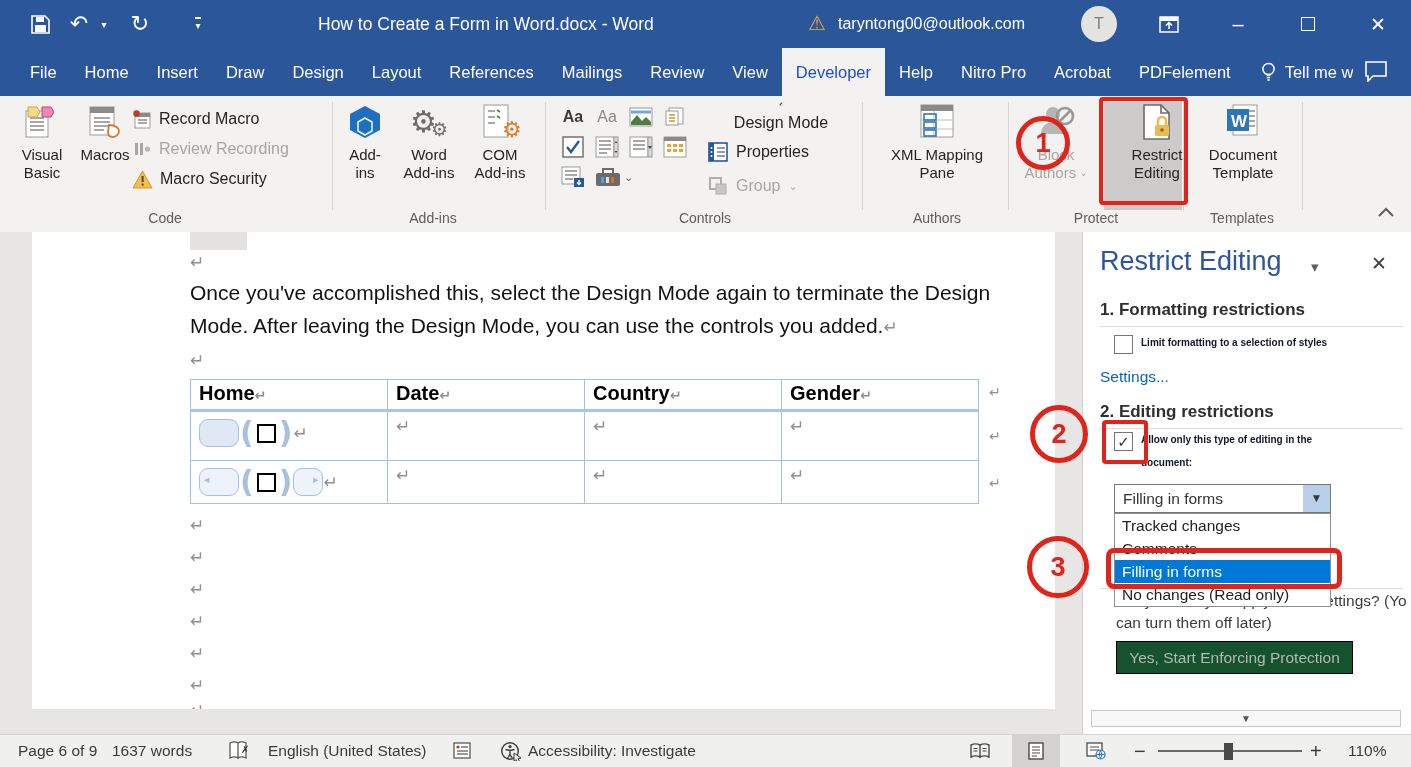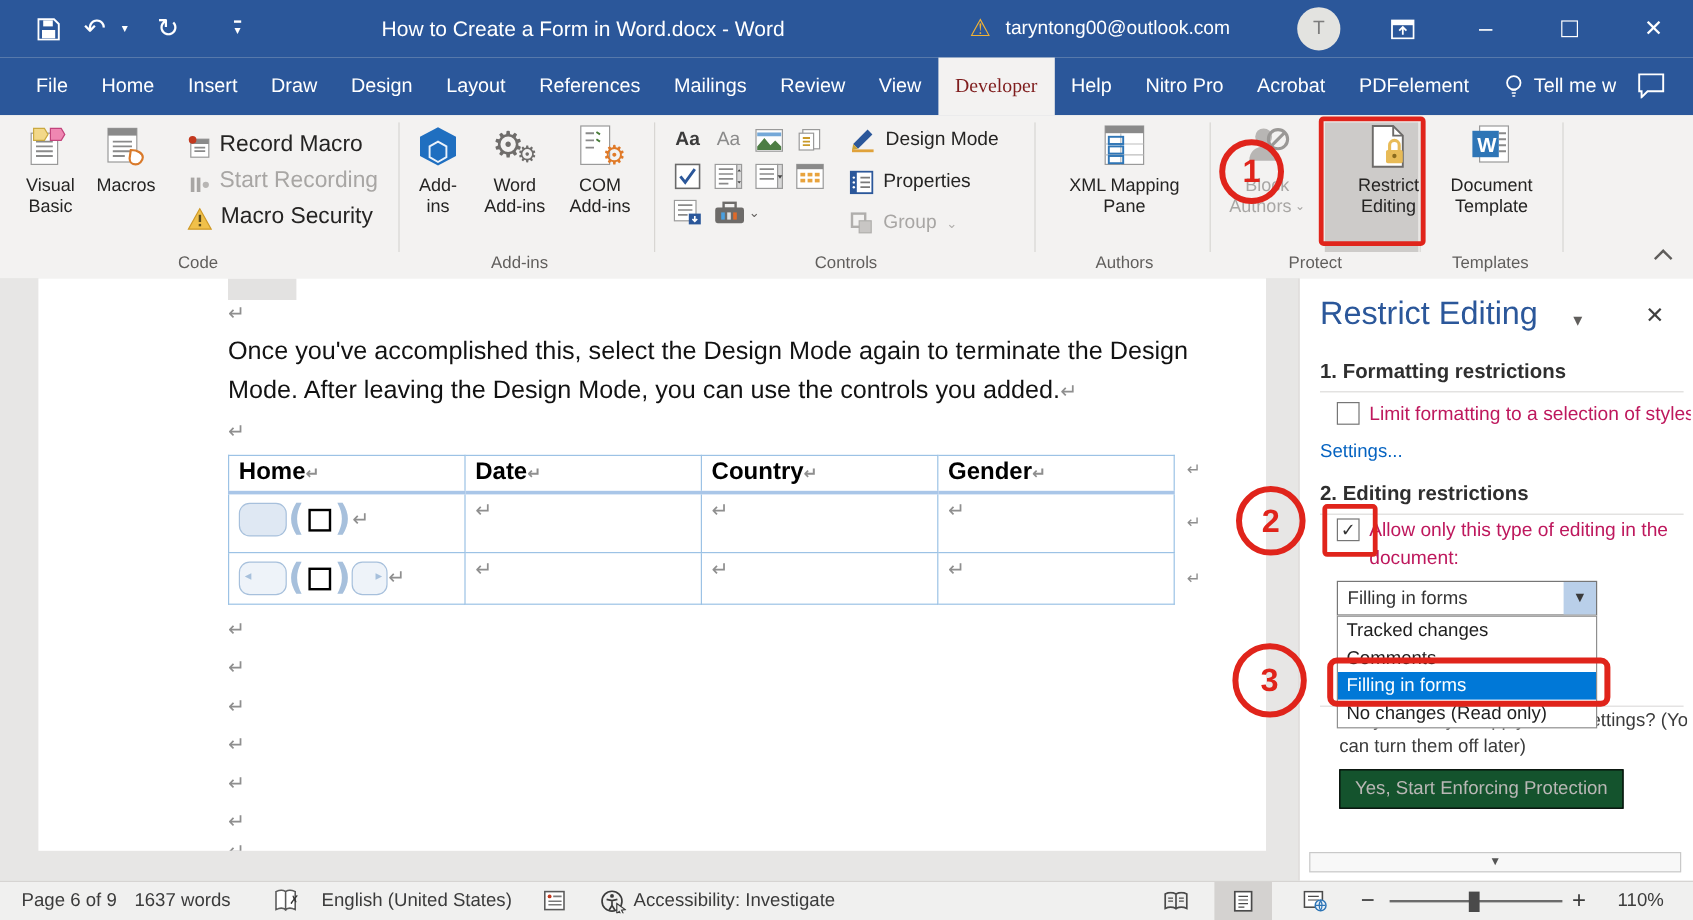--- a/index.html
+++ b/index.html
@@ -13,33 +13,33 @@
   .qat { position:absolute; top:0; height:48px; display:flex; align-items:center; justify-content:center; color:#fff; }
   #title-text { position:absolute; left:318px; top:0; height:48px; line-height:48px; font-size:17.5px; color:#fff; }
   #acct-warning { position:absolute; left:808px; top:11px; font-size:20px; color:#f2b234; }
   #acct-email { position:absolute; left:838px; top:0; height:48px; line-height:48px; font-size:16px; color:#fff; }
   #avatar { position:absolute; left:1081px; top:6px; width:36px; height:36px; border-radius:50%; background:#e3e3e0; color:#7d7d7d; font-size:16px; display:flex; align-items:center; justify-content:center; }
   .winbtn { position:absolute; top:0; width:46px; height:48px; display:flex; align-items:center; justify-content:center; color:#fff; }
 
   
   #tabrow { position:absolute; left:0; top:48px; width:1411px; height:48px; background:#2b579a; display:flex; align-items:stretch; padding-left:16px; }
   .tab { color:#fff; font-size:16.5px; line-height:48px; padding:0 14px; white-space:nowrap; }
-  .tab.active { background:#f3f2f1; color:#7f1d1d;font-family:Liberation Serif, serif; }
+  .tab.active { background:#f3f2f1; color:#1d4ed8; }
   #tellme { display:flex; align-items:center; color:#fff; font-size:16.5px; gap:9px; padding-left:16px; white-space:nowrap; overflow:hidden; max-width:140px; }
   #comment-icon { position:absolute; left:1364px; top:12px; }
 
   
   #ribbon { position:absolute; left:0; top:96px; width:1411px; height:136px; background:#f3f2f1; }
   .gsep { position:absolute; top:6px; height:108px; width:1px; background:#d8d6d3; }
   .glabel { position:absolute; top:114px; font-size:14px; color:#605e5c; text-align:center; }
   .bigbtn { position:absolute; top:6px; display:flex; flex-direction:column; align-items:center; text-align:center; font-size:15px; color:#252423; line-height:18px; }
   .bigbtn .bicon { height:40px; display:flex; align-items:center; justify-content:center; margin-bottom:4px; }
   .bigbtn.disabled { color:#a8a6a4; }
   .bigbtn.hl { background:#cdcbc9; }
-  .smallbtn { position:absolute; left:156px; height:26px; display:flex; align-items:flex-end; gap:7px; font-size:19px; color:#252423; }
+  .smallbtn { position:absolute; left:132px; height:26px; display:flex; align-items:center; gap:7px; font-size:16px; color:#252423; }
   .smallbtn.disabled { color:#a8a6a4; }
   .cicon { position:absolute; width:30px; height:26px; display:flex; align-items:center; justify-content:center; font-size:16px; }
   .ctrlbtn { position:absolute; left:700px; display:flex; align-items:center; gap:8px; font-size:16px; color:#252423; padding:0 8px; }
   #collapse-ribbon { position:absolute; left:1376px; top:110px; }
 
   
   #docarea { position:absolute; left:0; top:232px; width:1411px; height:502px; background:#e7e6e5; }
   #page { position:absolute; left:32px; top:0; width:1023px; height:477px; background:#fff; overflow:hidden; }
   .pcr { font-family:"DejaVu Sans",sans-serif; color:#8f8f8f; font-size:17px; }
   .pcr.sm { font-size:14px; }
@@ -57,21 +57,21 @@
   .cc-pill.arrow.rt::after { content:"▸"; left:auto; right:4px; }
 
   
   #pane { position:absolute; left:1082px; top:232px; width:329px; height:502px; background:#fff; border-left:1px solid #d2d0ce; }
   #pane-title { position:absolute; left:17px; top:14px; font-size:27px; color:#2b579a; white-space:nowrap; width:225px; overflow:hidden; }
   #pane-caret { position:absolute; left:228px; top:26px; color:#605e5c; font-size:15px; }
   #pane-close { position:absolute; left:288px; top:20px; color:#404040; font-size:19px; }
   .psec { position:absolute; left:17px; font-size:17px; font-weight:bold; color:#2f2f2f; white-space:nowrap; }
   .pline { position:absolute; left:17px; right:8px; height:1px; background:#dcdbda; }
   .pcheck { position:absolute; width:19px; height:19px; border:1.5px solid #767676; background:#fff; display:flex; align-items:center; justify-content:center; font-size:15px; color:#333; }
-  .ptext { position:absolute; font-size:16px; color:#be185d; white-space:nowrap; }
+  .ptext { position:absolute; font-size:10px; color:#0f172a; white-space:nowrap;font-weight:bold; }
   #settings-link { position:absolute; left:17px; top:136px; font-size:15.5px; color:#0563c1; }
   #combo { position:absolute; left:31px; top:252px; width:217px; height:29px; border:1px solid #767676; background:#fff; font-size:15.5px; color:#333; line-height:27px; padding-left:8px; }
   #combo-btn { position:absolute; right:0; top:0; width:27px; height:27px; background:#b9cfe9; display:flex; align-items:center; justify-content:center; color:#3a3a3a; font-size:12px; }
   #listbox { position:absolute; left:31px; top:281px; width:217px; background:#fff; border:1px solid #8f8f8f; z-index:20; }
   .opt { height:23px; line-height:23px; padding-left:7px; font-size:15.5px; color:#1f1f1f; white-space:nowrap; }
   .opt.sel { background:#0078d7; color:#fff; }
   #ready { position:absolute; left:33px; top:358px; font-size:15.5px; color:#3b3b3b; line-height:22px; white-space:nowrap; z-index:5; width:290px; overflow:hidden; }
   #ready-line { position:absolute; left:17px; right:8px; top:356px; height:1px; background:#dedddc; z-index:4; }
   #enforce-btn { position:absolute; left:33px; top:409px; width:237px; height:33px; background:#14532d; border:1px solid #000000; color:#b9b7b5; font-size:15.5px; display:flex; align-items:center; justify-content:center; }
   #pane-scroll { position:absolute; left:8px; top:478px; width:310px; height:17px; background:#f8f8f8; border:1px solid #c9c9c9; display:flex; align-items:center; justify-content:center; color:#555; font-size:10px; }
@@ -201,21 +201,21 @@
         <circle cx="4.5" cy="3.5" r="3.2" fill="#c3391f"></circle>
       </svg>
     <span>Record Macro</span>
   </div>
   <div class="smallbtn disabled" style="top:40px;">
     <svg width="20" height="16" viewBox="0 0 20 16">
         <rect x="3" y="2" width="3" height="12" fill="#a8a6a4"></rect>
         <rect x="8" y="2" width="3" height="12" fill="#a8a6a4"></rect>
         <circle cx="15.5" cy="8" r="2.6" fill="#b8b6b4"></circle>
       </svg>
-    <span>Start Recording</span>
+    <span>Review Recording</span>
   </div>
   <div class="smallbtn" style="top:70px;">
     <svg width="21" height="19" viewBox="0 0 21 19">
         <path d="M10.5 1 L20 18 H1 Z" fill="#f0c04a" stroke="#cf9a27"></path>
         <rect x="9.6" y="6" width="2" height="6" fill="#5a4a1a"></rect>
         <rect x="9.6" y="13.6" width="2" height="2" fill="#5a4a1a"></rect>
       </svg>
     <span>Macro Security</span>
   </div>
   <div class="glabel" style="left:110px;width:110px;">Code</div>
@@ -316,21 +316,21 @@
     <svg width="26" height="20" viewBox="0 0 26 20">
         <rect x="1" y="6" width="24" height="13" rx="2" fill="#6d6b69"></rect>
         <rect x="8" y="2" width="10" height="5" fill="none" stroke="#6d6b69" stroke-width="2"></rect>
         <rect x="6" y="10" width="3" height="6" fill="#4aa0e0"></rect>
         <rect x="11" y="10" width="3" height="6" fill="#e0e0e0"></rect>
         <rect x="16" y="10" width="3" height="6" fill="#e06a2a"></rect>
       </svg>
     <span style="font-size:11px;color:#605e5c;margin-left:3px;">⌄</span>
   </div>
 
-  <div class="ctrlbtn hl" style="top:6px;height:30px;left:700px;width:162px;">
+  <div class="ctrlbtn hl" style="top:6px;height:30px;left:700px;width:162px;flex-direction:column;">
     <svg width="22" height="20" viewBox="0 0 22 20">
         <path d="M3 13L15 1l4 4L7 17z" fill="#2b579a"></path>
         <path d="M3 13l-1 5 5-1z" fill="#caa43a"></path>
         <rect x="2" y="17.5" width="18" height="2.5" fill="#e0a23a"></rect>
       </svg>
     <span>Design Mode</span>
   </div>
   <div class="ctrlbtn" style="top:42px;height:28px;">
     <svg width="20" height="20" viewBox="0 0 20 20">
         <rect x="1" y="1" width="18" height="18" fill="#fff" stroke="#2b579a" stroke-width="1.6"></rect>

